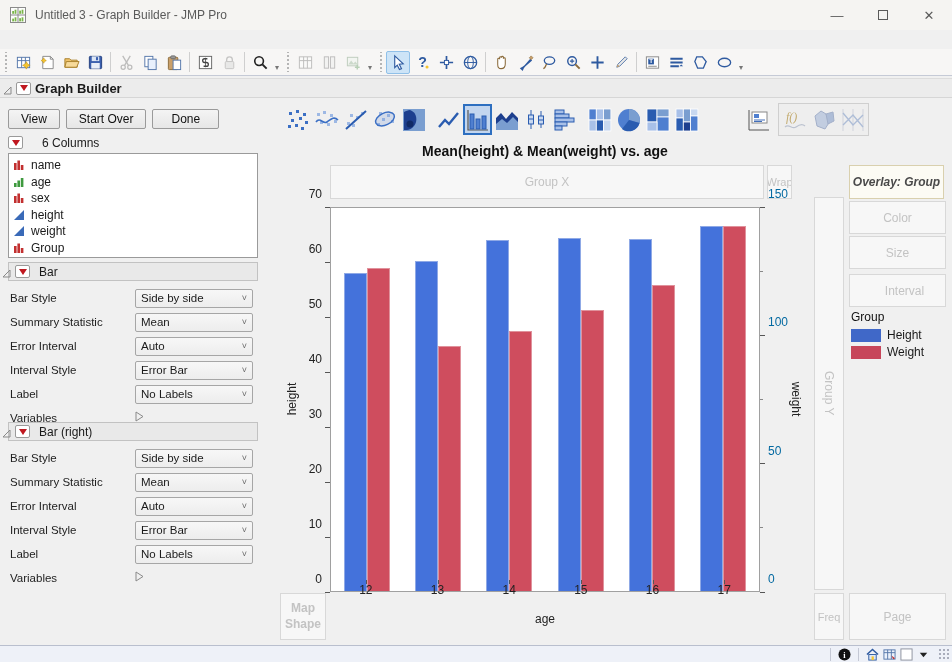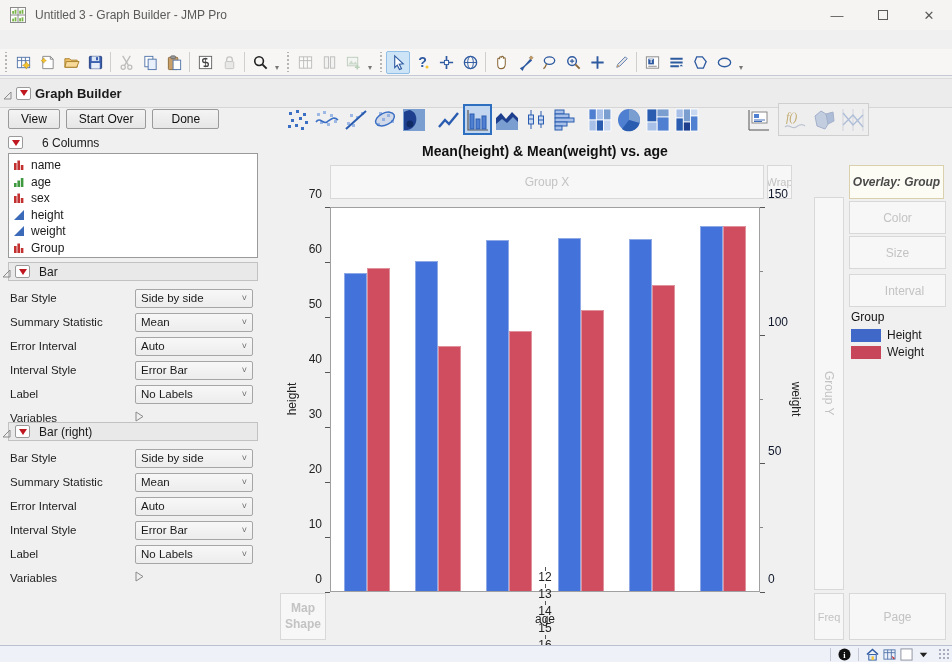--- a/index.html
+++ b/index.html
@@ -22,21 +22,21 @@
   .toolbar { position:absolute; left:0; top:49px; width:952px; height:27px; background:#f7f6f5; border-bottom:1px solid #c5cad6; display:flex; align-items:center; }
   .tbgrip { width:7px; height:20px; margin:0 2px; background-image:radial-gradient(#b5b5b5 1px, transparent 1.2px); background-size:4px 4px; background-position:2px 2px; background-repeat:repeat-y; }
   .tbsep { width:1px; height:20px; background:#cfcfcf; margin:0 3px; }
   .tbtn { width:24px; height:23px; display:flex; align-items:center; justify-content:center; border:1px solid transparent; border-radius:2px; }
   .tbtn svg { width:17px; height:17px; }
   .tbtn.sel { background:#cde4f7; border-color:#90c0e8; }
   .tbtn.dis { opacity:.45; }
   .tboverflow { width:10px; height:23px; display:flex; align-items:flex-end; justify-content:center; color:#777; font-size:8px; padding-bottom:2px; }
 
   
-  .outhdr { position:absolute; left:0; top:78px; width:952px; height:30px; background:#ececec; border-top:1px solid #dcdcdc; border-bottom:1px solid #d6d6d6; display:flex; align-items:center; }
+  .outhdr { position:absolute; left:0; top:78px; width:952px; height:20px; background:#ececec; border-top:1px solid #dcdcdc; border-bottom:1px solid #d6d6d6; display:flex; align-items:center; }
   .outhdr .title { font-weight:bold; font-size:13px; margin-left:4px; }
   .coltri { width:9px; height:9px; margin-left:3px; }
   .redbtn { width:15px; height:13px; background:#fff; border:1px solid #9a9a9a; border-radius:2px; display:flex; align-items:center; justify-content:center; margin-left:4px; }
   .redbtn svg { width:8px; height:6px; }
 
   
   .sidebar { position:absolute; left:0; top:100px; width:270px; height:545px; }
   .btnrow { position:absolute; left:8px; top:9px; display:flex; gap:6px; }
   .jbtn { background:linear-gradient(#f4f4f4,#e6e6e6); border:1px solid #9a9a9a; border-radius:2px; padding:2px 12px; font-size:12px; color:#111; }
   .colhdr { position:absolute; left:8px; top:36px; display:flex; align-items:flex-start; gap:19px; }
@@ -72,22 +72,22 @@
   .bar { width:23px; }
   .bar.blue { background:#4472db; border:1px solid #8fa9e6; border-bottom:none; }
   .bar.red  { background:#cf4d5e; border:1px solid #e0929c; border-bottom:none; }
 
   .yaxisL { position:absolute; left:0; top:107px; width:60px; height:385px; }
   .yaxisL .tick { position:absolute; right:0; width:5px; height:1px; background:#555; }
   .yaxisL .tlabel { position:absolute; right:8px; transform:translateY(-6px); font-size:12px; color:#222; }
   .yaxisR { position:absolute; left:490px; top:107px; width:34px; height:385px; }
   .yaxisR .tick { position:absolute; left:0; width:5px; height:1px; background:#555; }
   .yaxisR .tick.minor { width:3px; background:#888; }
-  .yaxisR .tlabel { position:absolute; left:8px; transform:translateY(-6px); font-size:12px; color:#0f172a;text-align:center; }
-  .xaxis { position:absolute; left:60px; top:467px; width:430px; height:18px; display:flex;flex-direction:column; }
+  .yaxisR .tlabel { position:absolute; left:8px; transform:translateY(-6px); font-size:12px; color:#0369a1;text-align:center; }
+  .xaxis { position:absolute; left:60px; top:480px; width:430px; height:18px; display:flex; }
   .xcell { flex:1; position:relative; text-align:center; font-size:12px; color:#222; padding-top:3px; }
   .xcell .tick { position:absolute; top:0; left:50%; width:1px; height:4px; background:#555; }
   .axlabel { font-size:12px; color:#222; }
 
   .legend { position:absolute; left:581px; top:210px; }
   .legtitle { font-size:12px; color:#111; margin-bottom:4px; }
   .legrow { display:flex; align-items:center; gap:6px; margin-top:3px; }
   .legswatch { width:30px; height:13px; }
 
   

